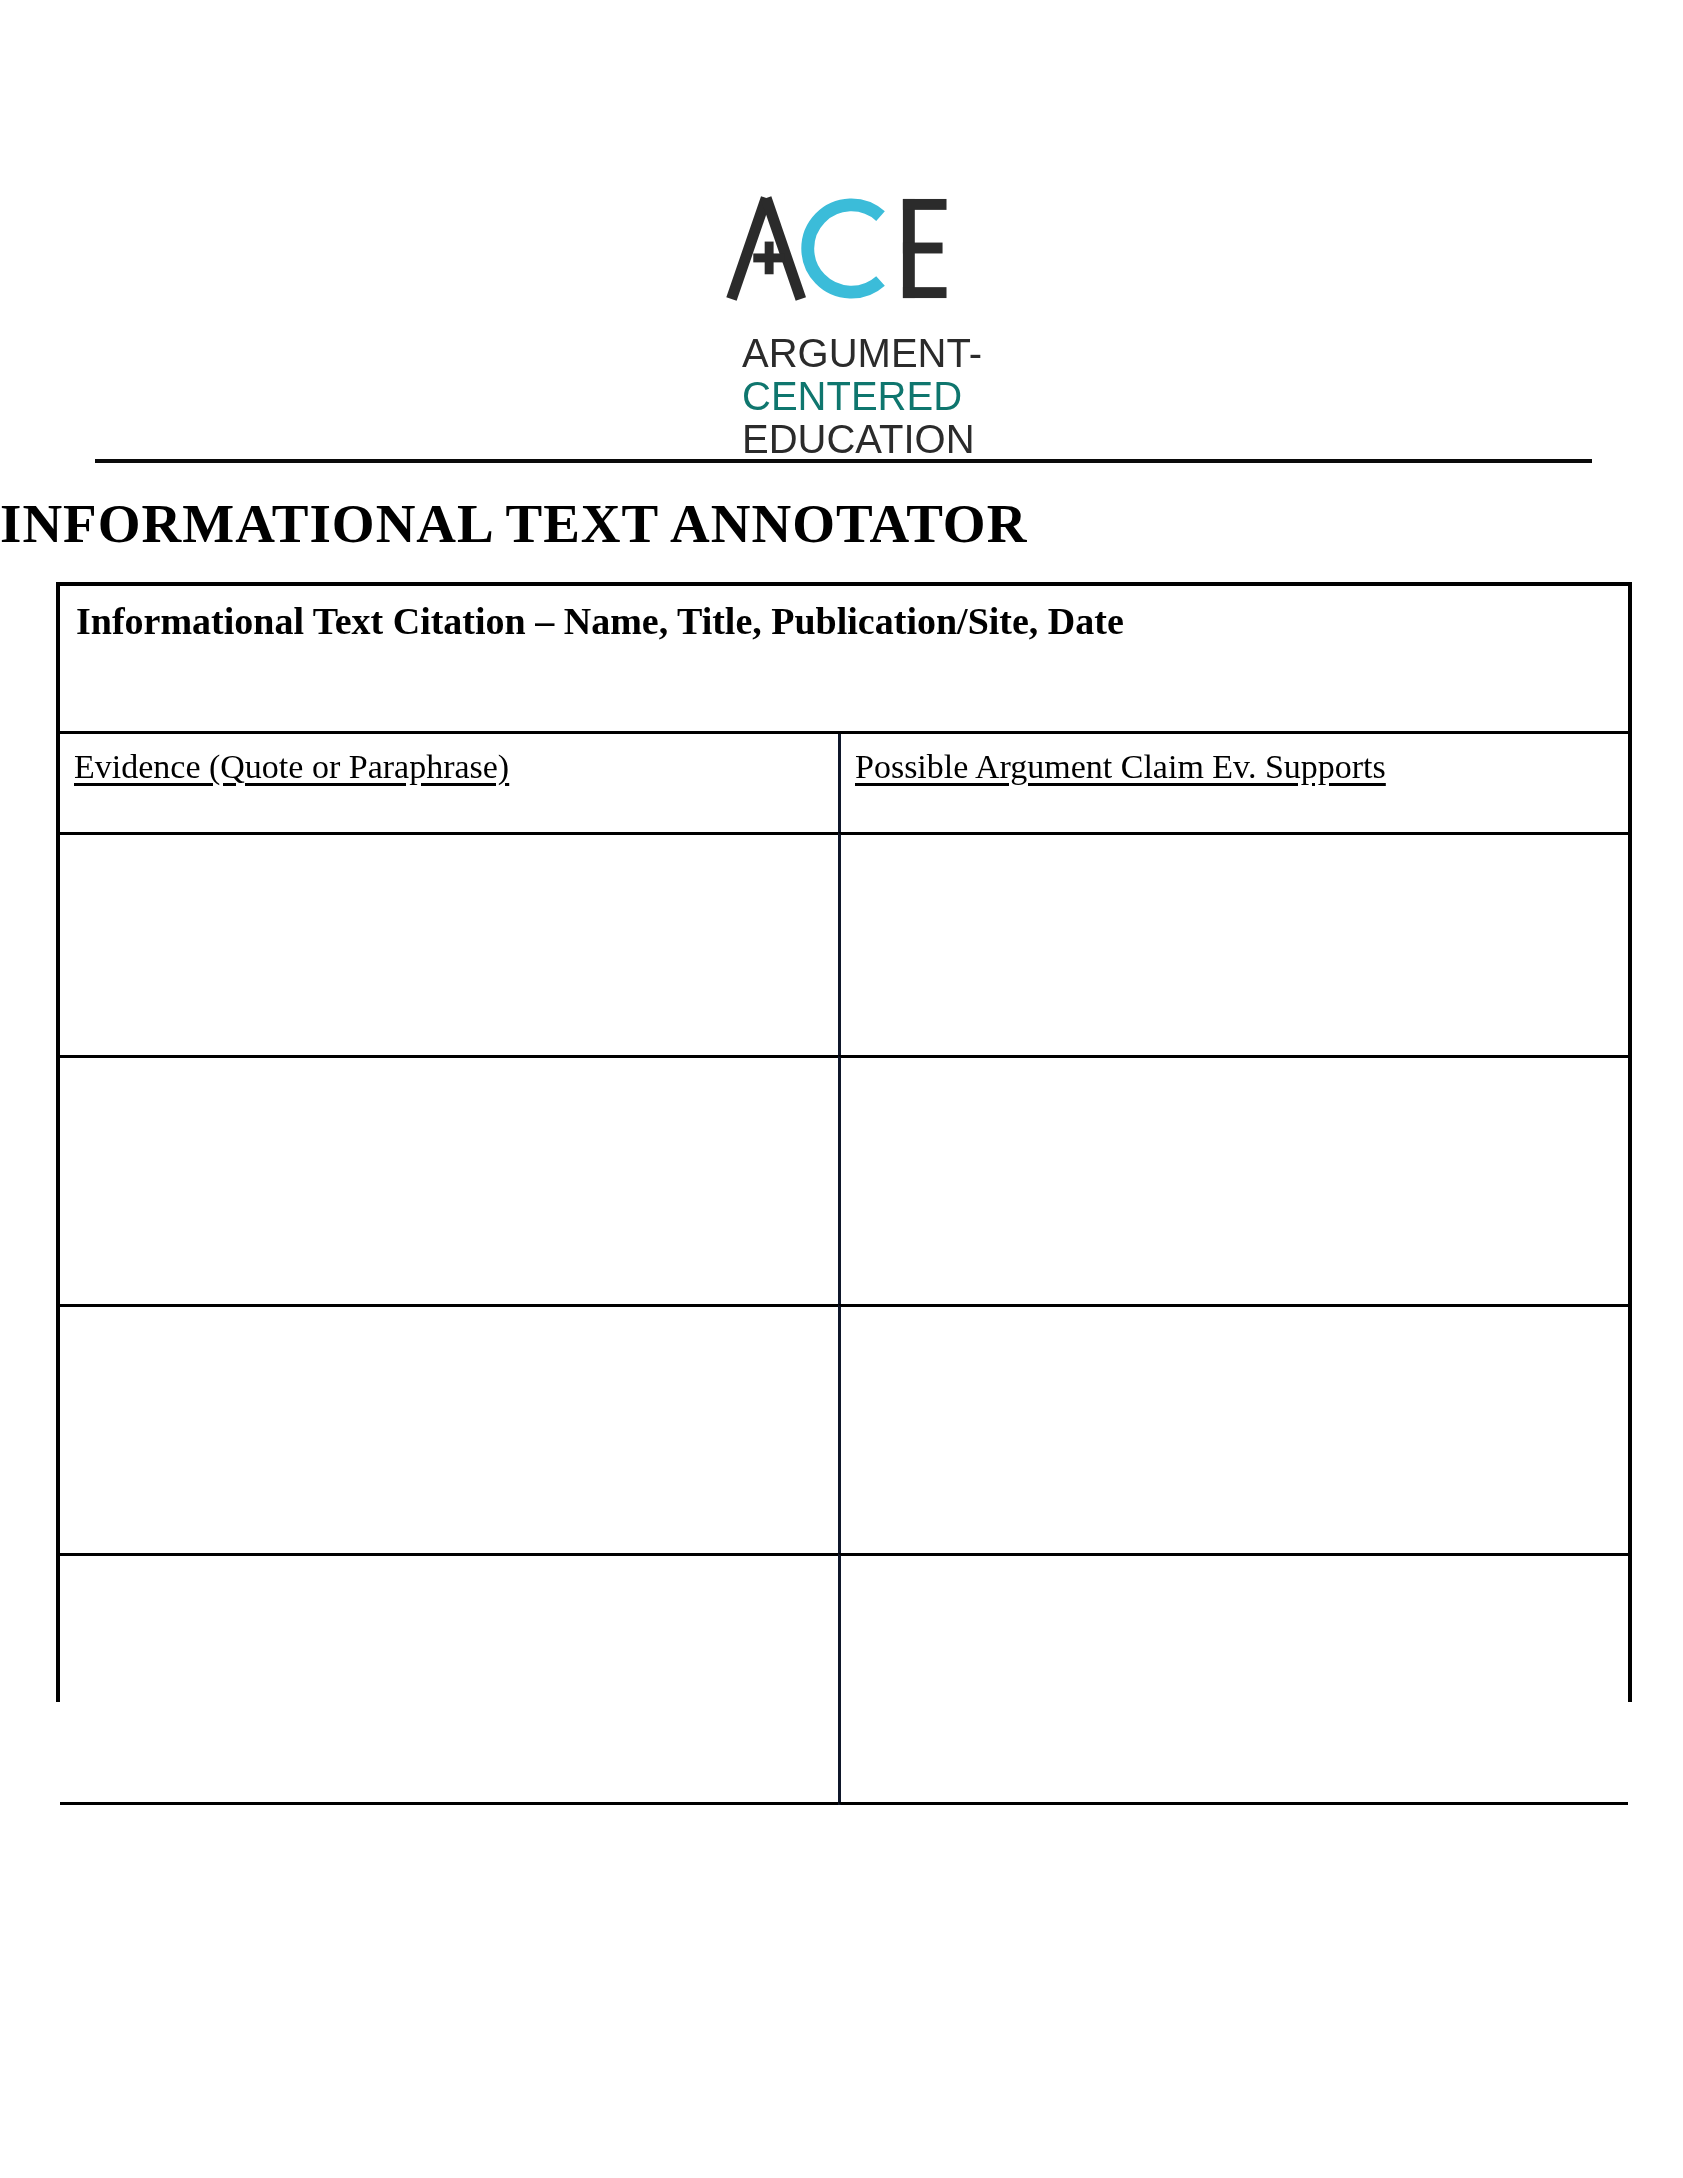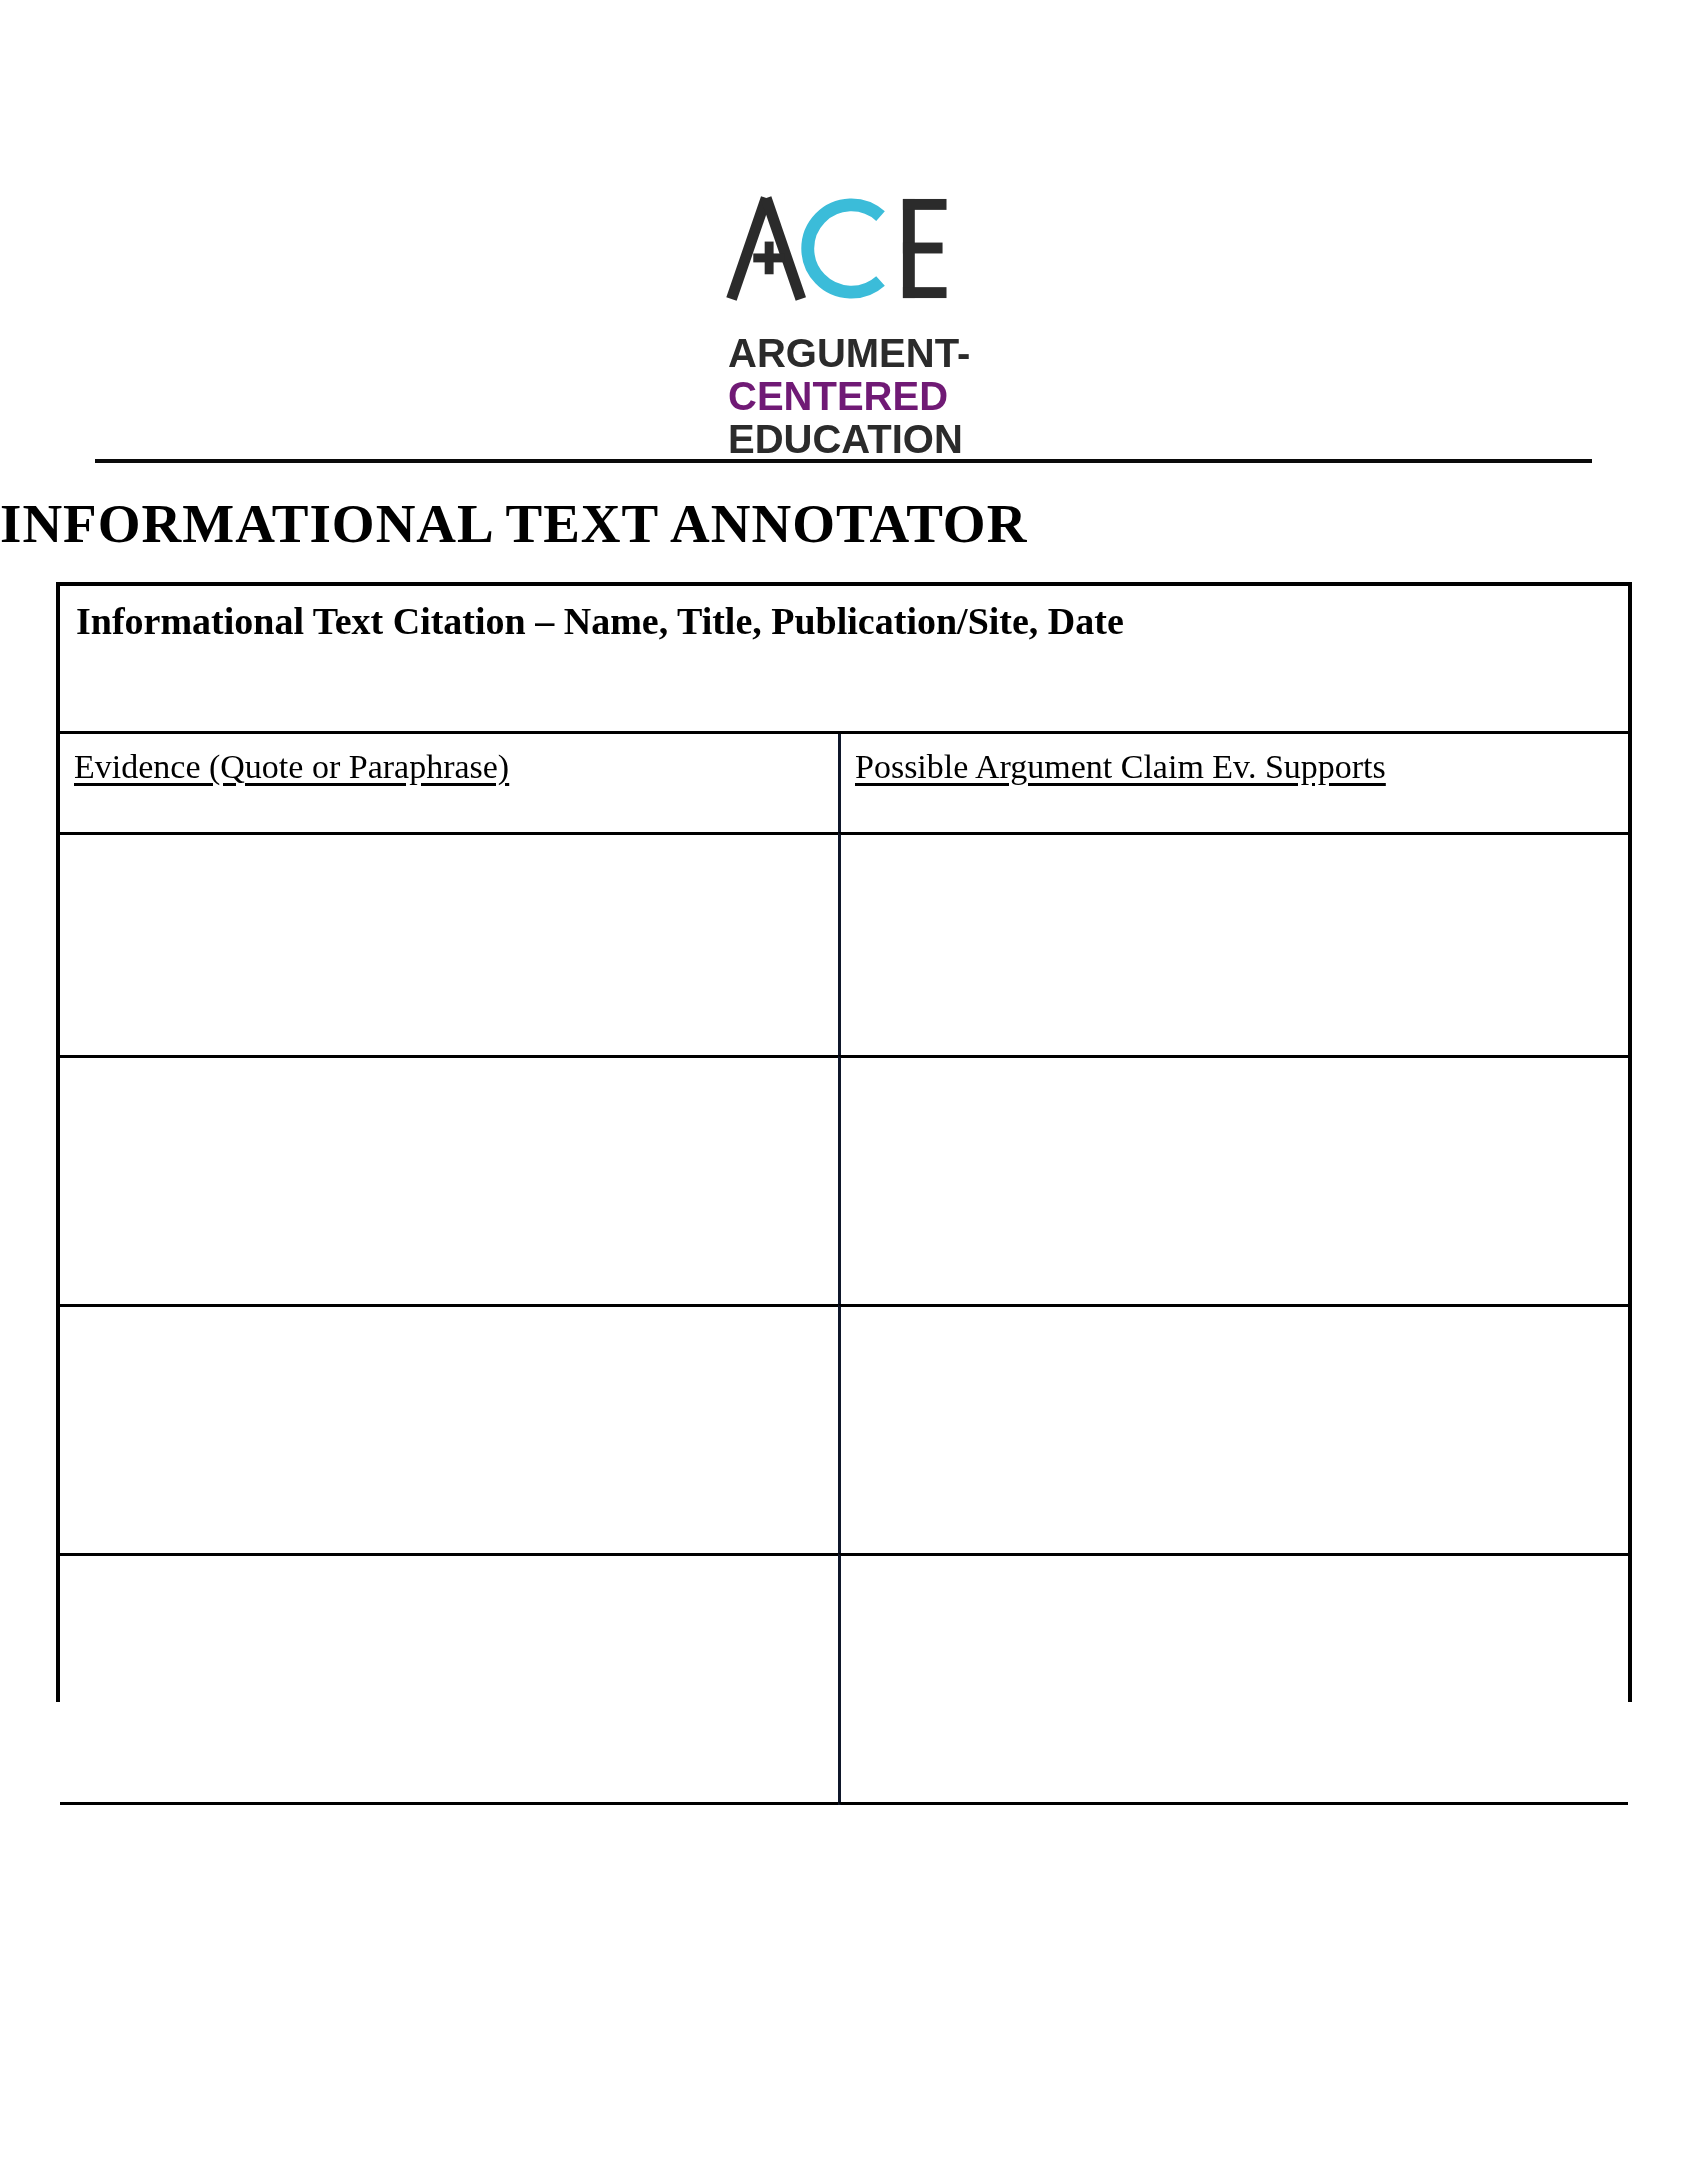--- a/index.html
+++ b/index.html
@@ -11,31 +11,31 @@
     background: #ffffff;
     font-family: "Liberation Serif", serif;
     color: #000000;
     overflow: hidden;
   }
 
   
   .logo-block { position: absolute; left: 724px; top: 195px; width: 239px; }
   .logo-mark { display: block; width: 229px; height: 109px; }
   .wordmark {
-    margin-left: 4px;
+    margin-left: 18px;
     margin-top: 28px;
     font-family: "Liberation Sans", sans-serif;
     font-size: 40px;
     line-height: 43px;
-    font-weight: 700;
+    font-weight: 400;
     letter-spacing: 0px;
     color: #2b2b2b;
     white-space: nowrap;
   }
-  .wordmark .cyan-line { color: #701a75; }
+  .wordmark .cyan-line { color: #0f766e; }
 
   
   .rule { position: absolute; left: 95px; top: 459px; width: 1497px; height: 4px; background: #0a0a0a; }
   .page-title {
     position: absolute; left: 0; top: 492px; width: 100%;
     text-align: left;
     font-family: "Liberation Serif", serif;
     font-weight: 700;
     font-size: 55px;
     letter-spacing: 1px;

